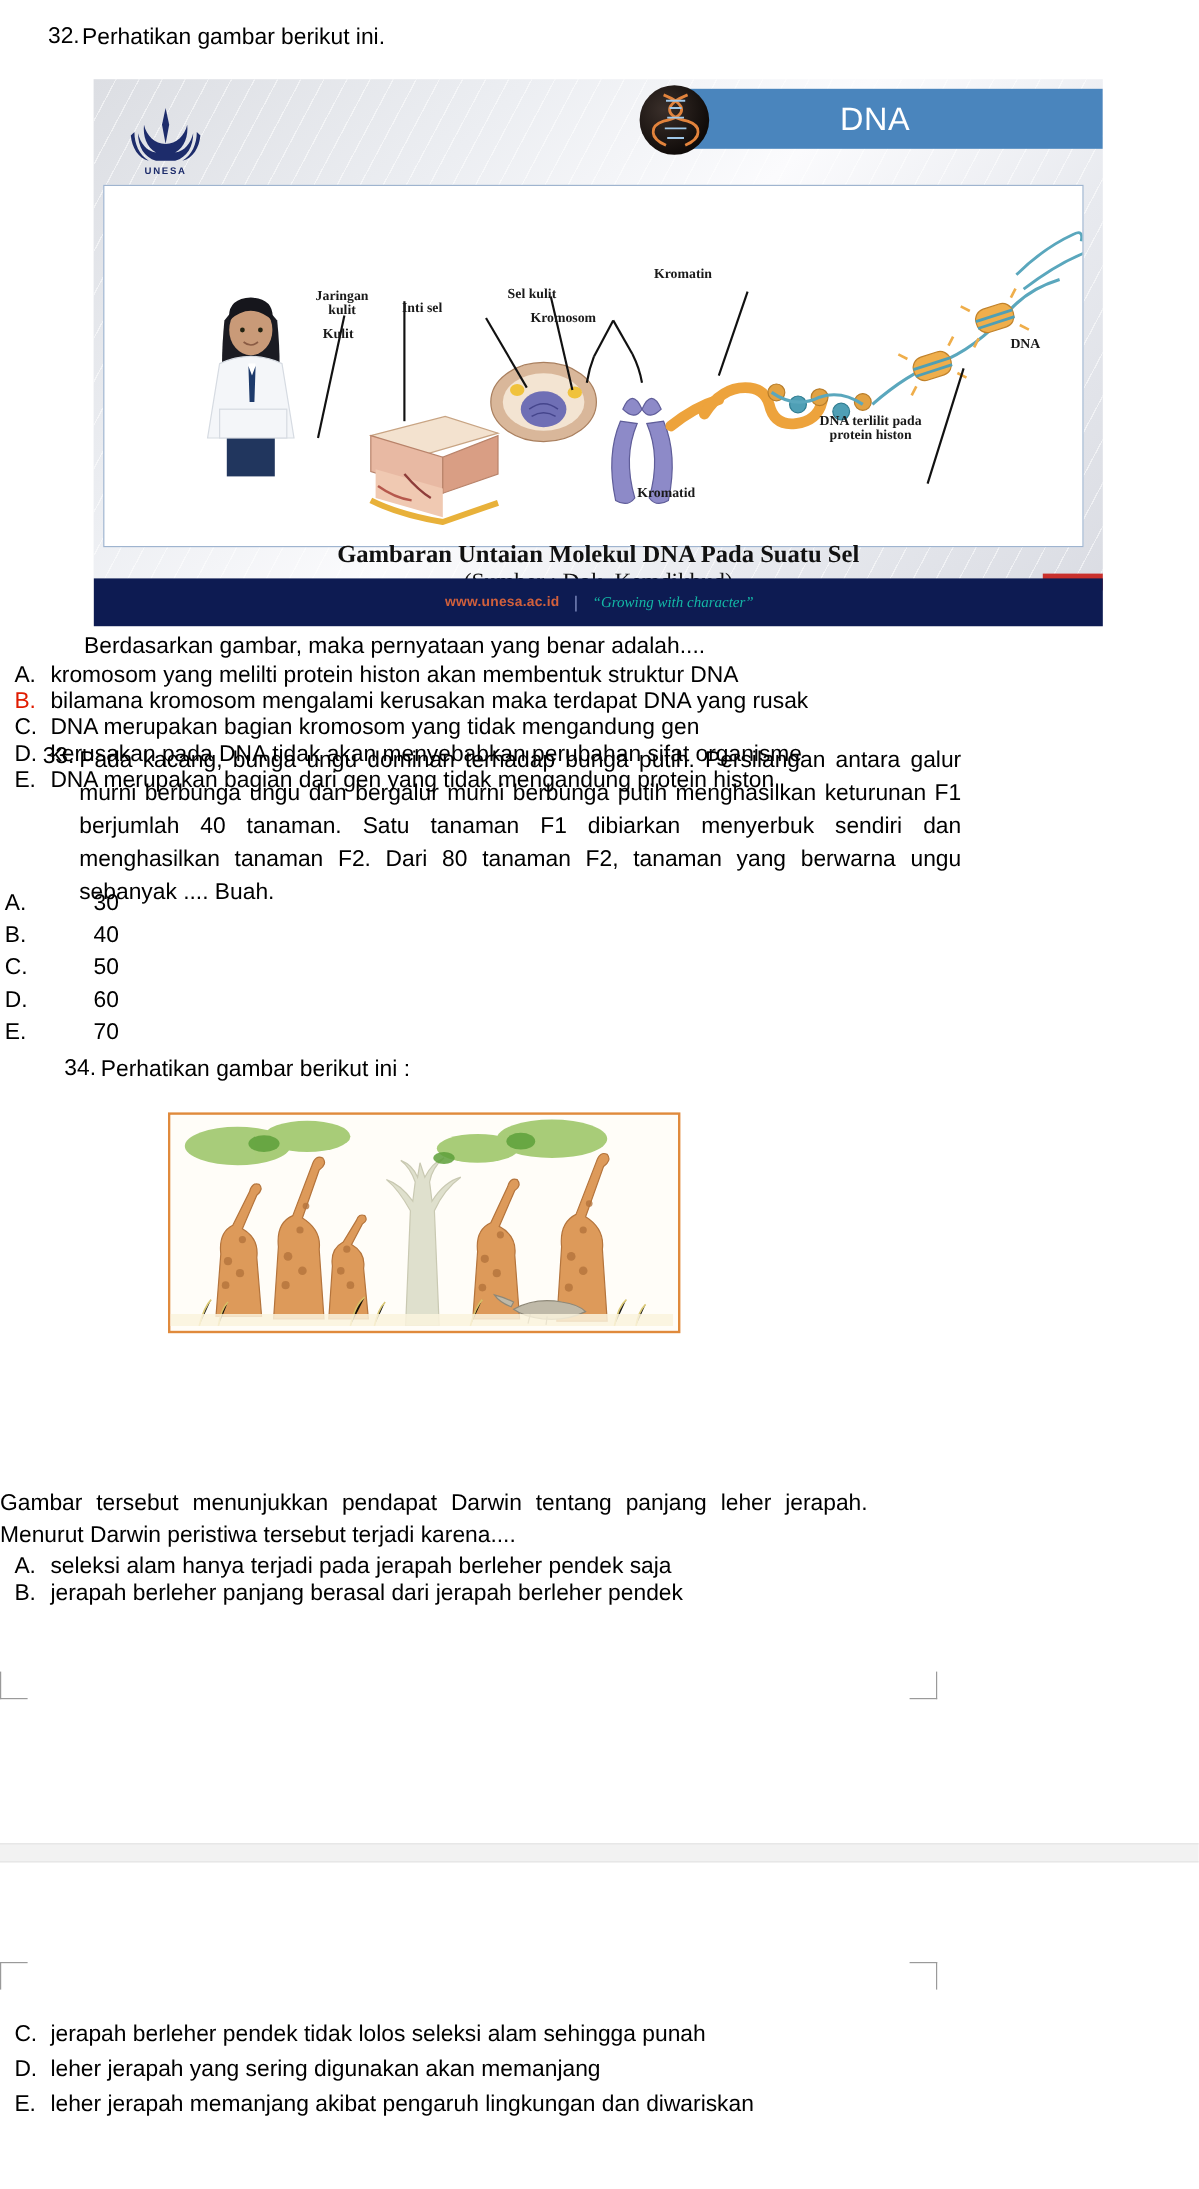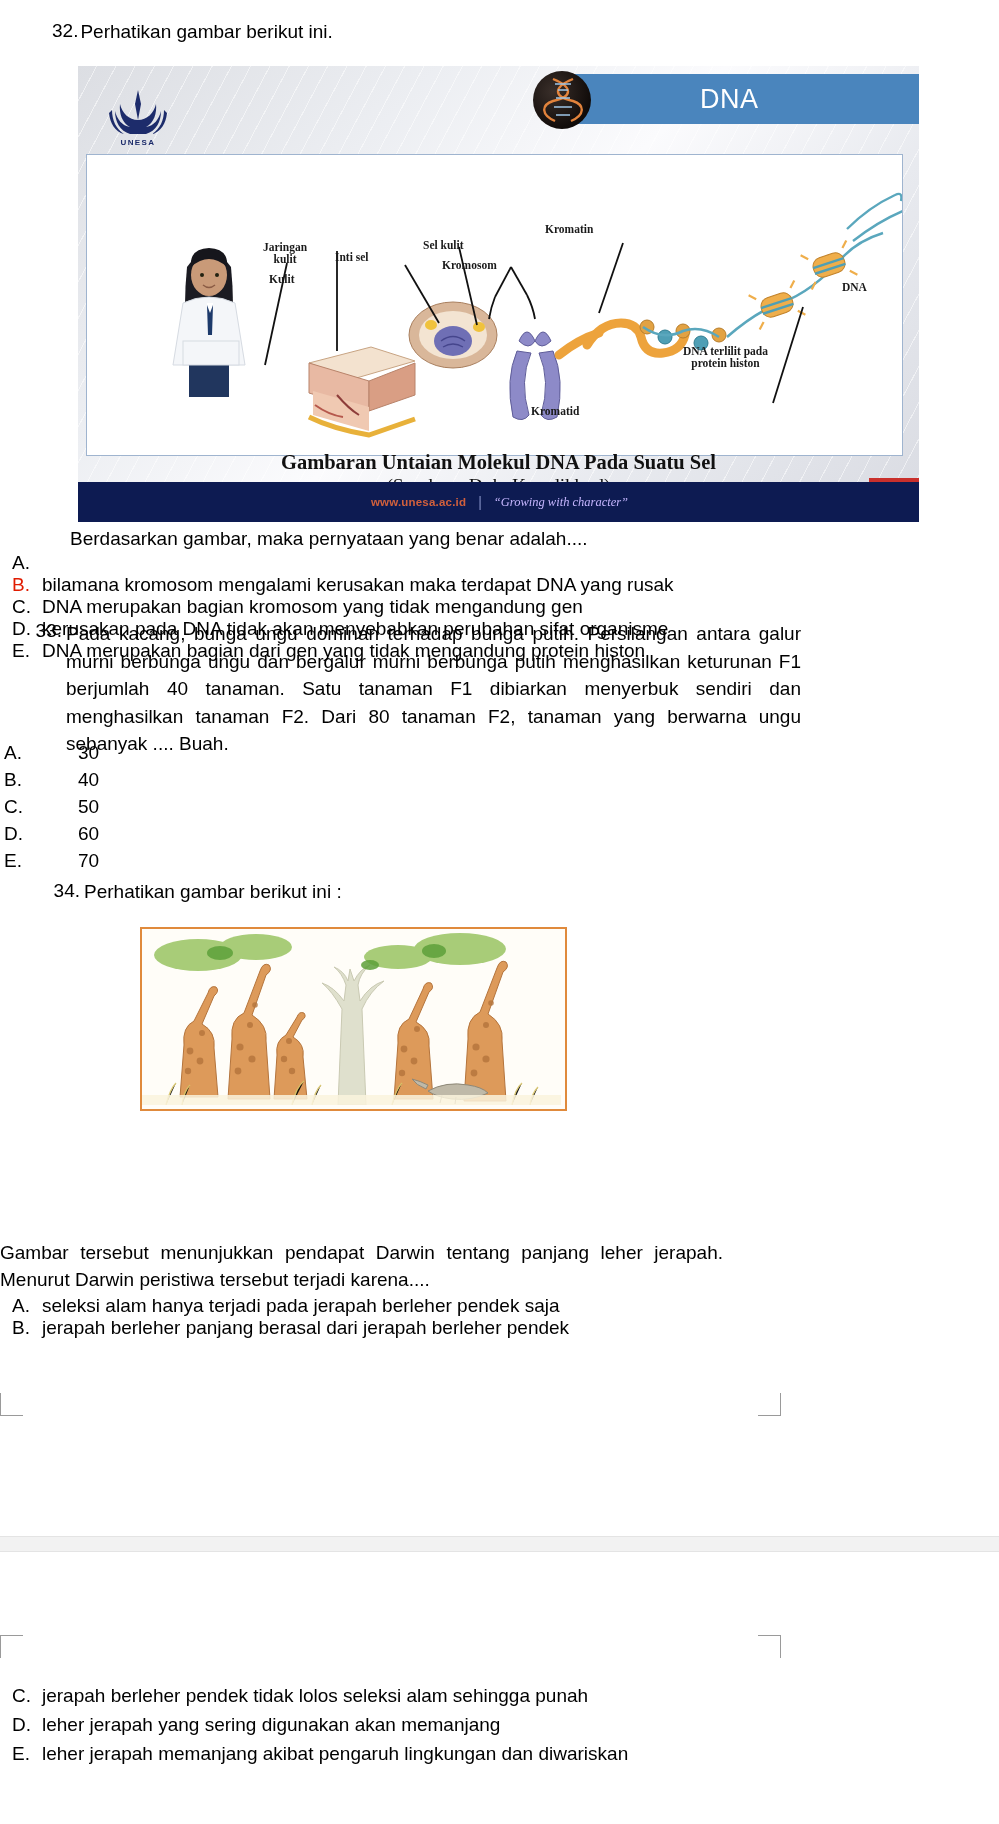--- a/index.html
+++ b/index.html
@@ -19,21 +19,21 @@
   .q-body { font-size:19px; line-height:1.30; }
 
   
   .opt-row { display:flex; align-items:baseline; }
   .opt-letter { width:30px; flex:none; font-size:19px; padding-left:12px; }
   .opt-letter.red { color:#e01b00; }
   .opt-text { font-size:19px; }
 
   
   #q32-head { position:absolute; left:40px; top:20px; }
-  #q32-head .q-num { width:auto; padding-right:2px;margin-left:12px; }
+  #q32-head .q-num { width:auto; padding-right:2px; }
 
   
   #dna-slide {
     position:absolute; left:78px; top:66px; width:841px; height:456px;
     background:linear-gradient(135deg,#dcdee3 0%, #eceef2 28%, #fbfbfd 50%, #e8eaef 72%, #d9dbe2 100%);
     overflow:hidden;
   }
   #dna-slide .diag-lines {
     position:absolute; inset:0;
     background:repeating-linear-gradient(118deg, rgba(255,255,255,0) 0 16px, rgba(255,255,255,.75) 16px 17px);
@@ -67,21 +67,21 @@
   .dna-cap2 {
     position:absolute; left:0; right:0; top:409px; text-align:center;
     font-family:"Liberation Serif", serif; font-size:19.5px; color:#111;
   }
   .dna-footer {
     position:absolute; left:0; right:-2px; bottom:0; height:40px;
     background:#0d1b52; display:flex; align-items:center; justify-content:center; gap:12px;
   }
   .dna-footer .url { color:#d1603c; font-size:11.5px; font-weight:bold; letter-spacing:.2px; }
   .dna-footer .sep { color:#7f8cc0; font-size:14px; }
-  .dna-footer .motto { color:#c4b5fd; font-size:12.5px; font-style:italic; font-family:"Liberation Serif", serif; }
+  .dna-footer .motto { color:#14b8a6; font-size:12.5px; font-style:italic; font-family:"Liberation Serif", serif; }
   .dna-footer-tab { position:absolute; right:-2px; bottom:30px; width:52px; height:14px; background:#c9302c; }
 
   
   .ill-label { position:absolute; font-family:"Liberation Serif", serif; font-weight:bold;
                font-size:11.5px; color:#1a1a1a; text-align:center; line-height:1.08; white-space:pre; }
 
   
   #giraffe-box {
     position:absolute; left:140px; top:927px; width:423px; height:180px;
     border:2px solid #e08a3c; background:#fffdf8; overflow:hidden;
@@ -260,20 +260,21 @@
       <span class="sep">|</span>
       <span class="motto">“Growing with character”</span>
     </div>
   </div>
 
   <div style="position:absolute; left:0; top:526px; width:999px;">
     <div style="padding-left:70px; font-size:19px; line-height:1.38;">Berdasarkan gambar, maka pernyataan yang benar adalah....</div>
 
     <div class="opt-row">
       <div class="opt-letter">A.</div>
+      <div class="opt-text">kromosom yang melilti protein histon akan membentuk struktur DNA</div>
     </div>
     <div class="opt-row">
       <div class="opt-letter red">B.</div>
       <div class="opt-text">bilamana kromosom mengalami kerusakan maka terdapat DNA yang rusak</div>
     </div>
     <div class="opt-row">
       <div class="opt-letter">C.</div>
       <div class="opt-text">DNA merupakan bagian kromosom yang tidak mengandung gen</div>
     </div>
     <div class="opt-row">

